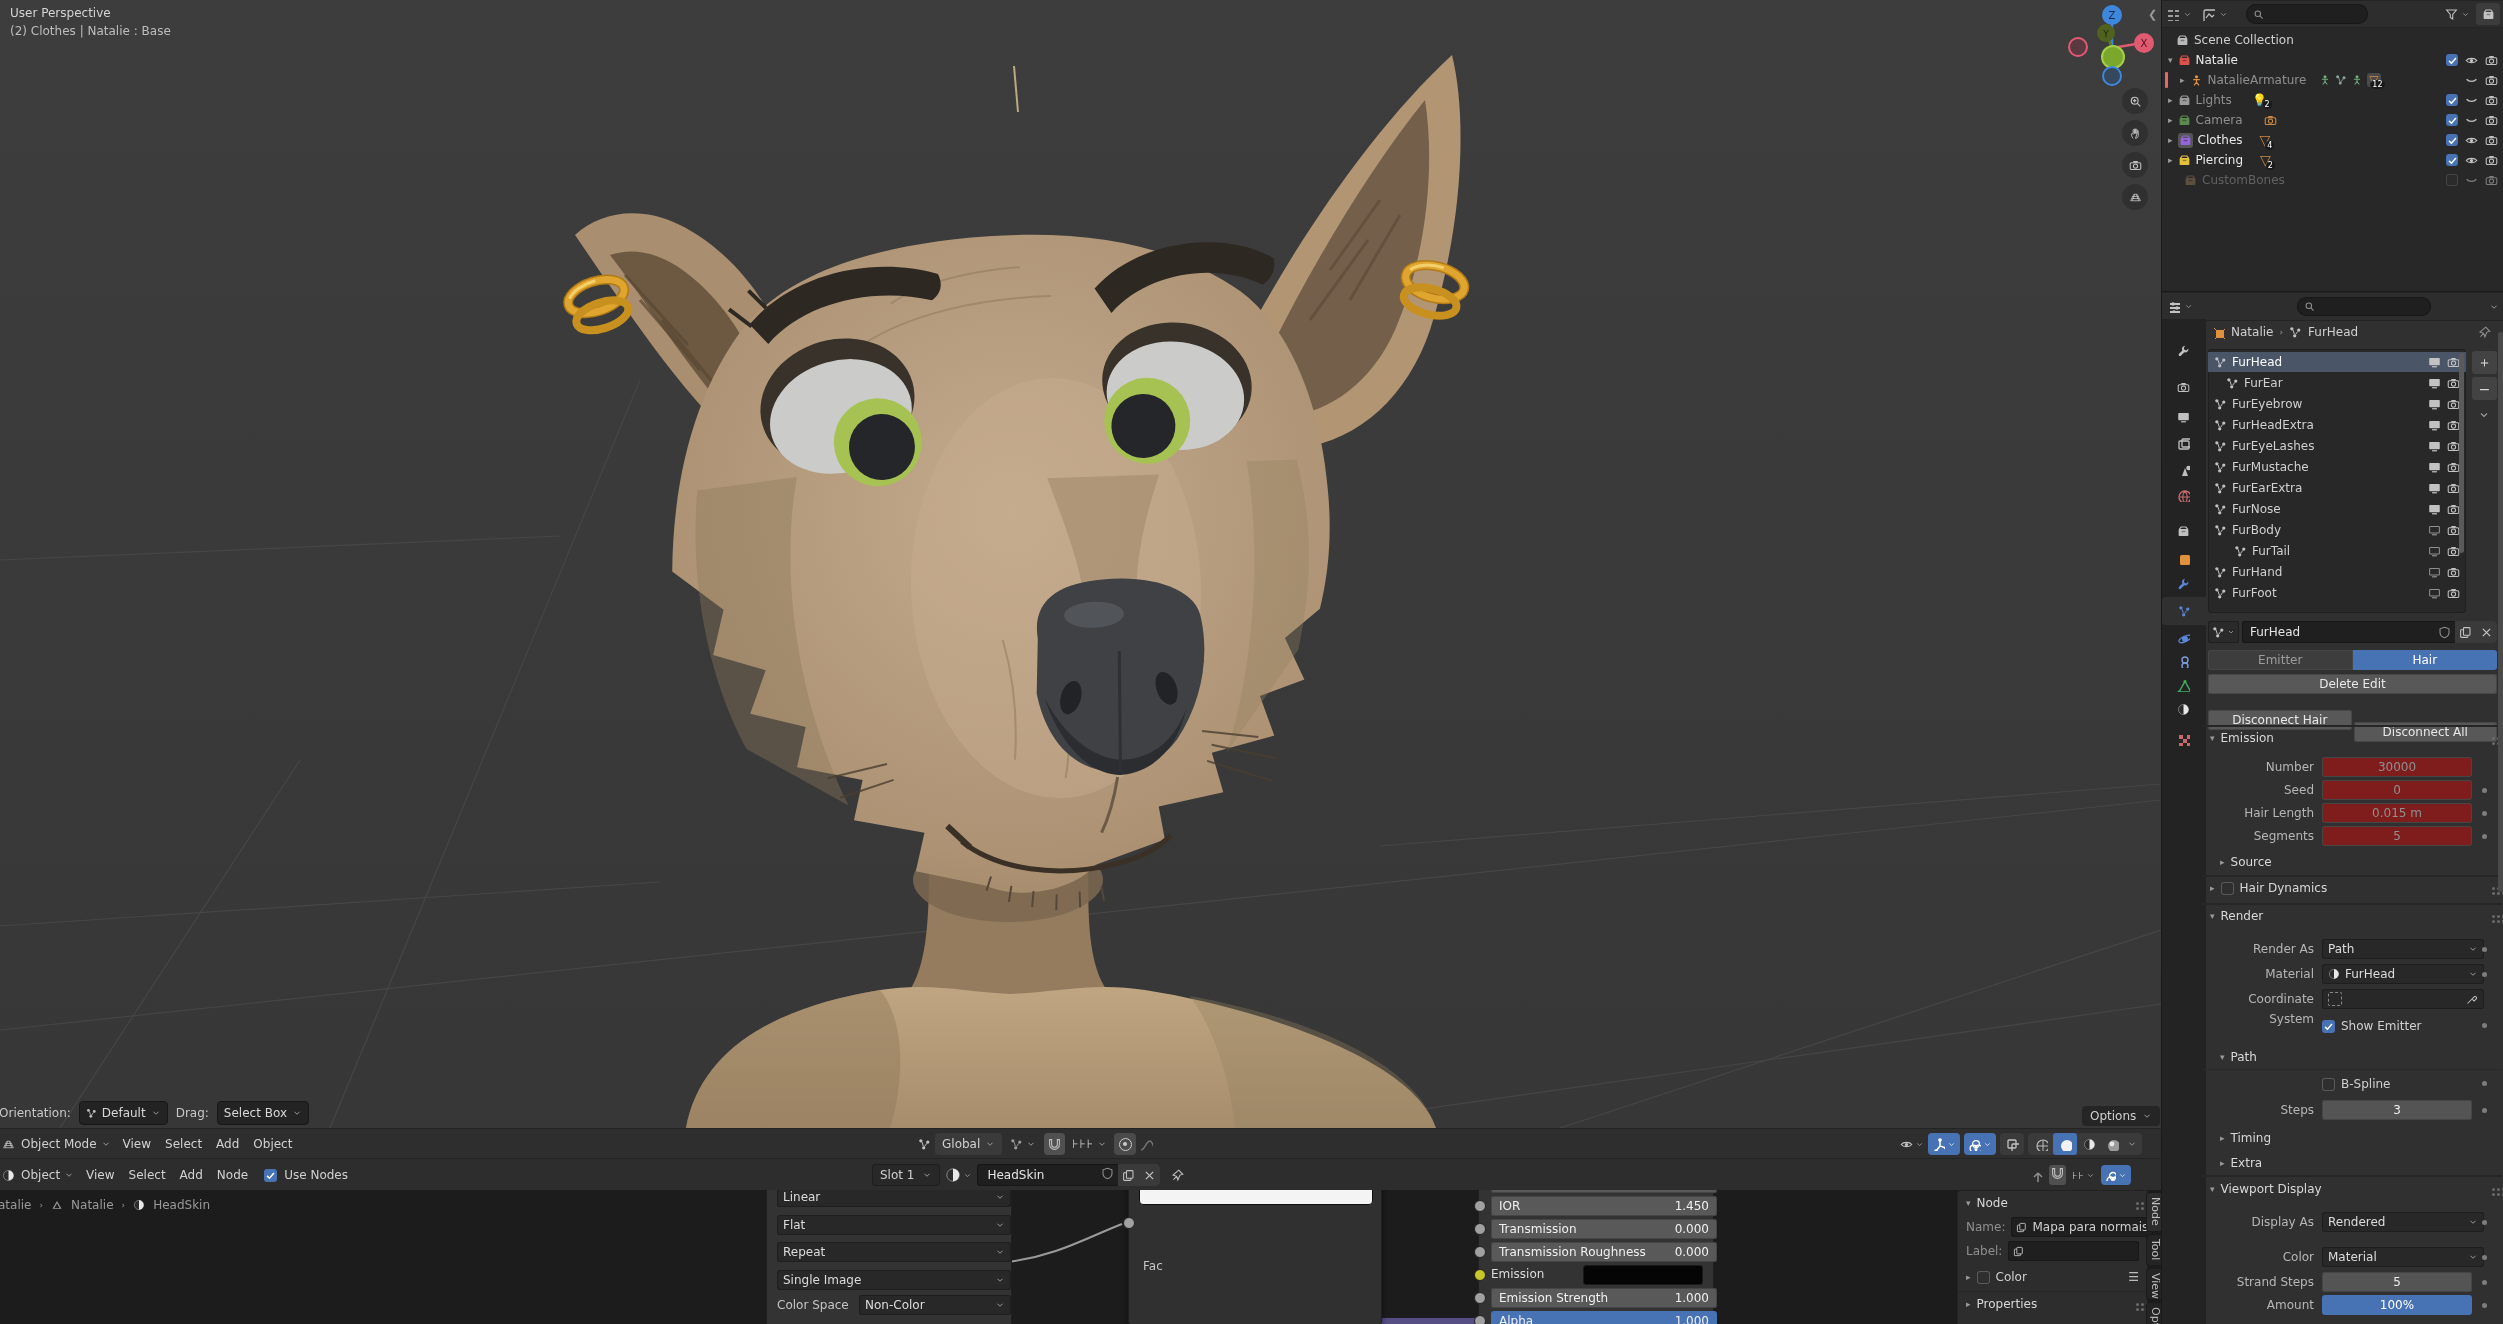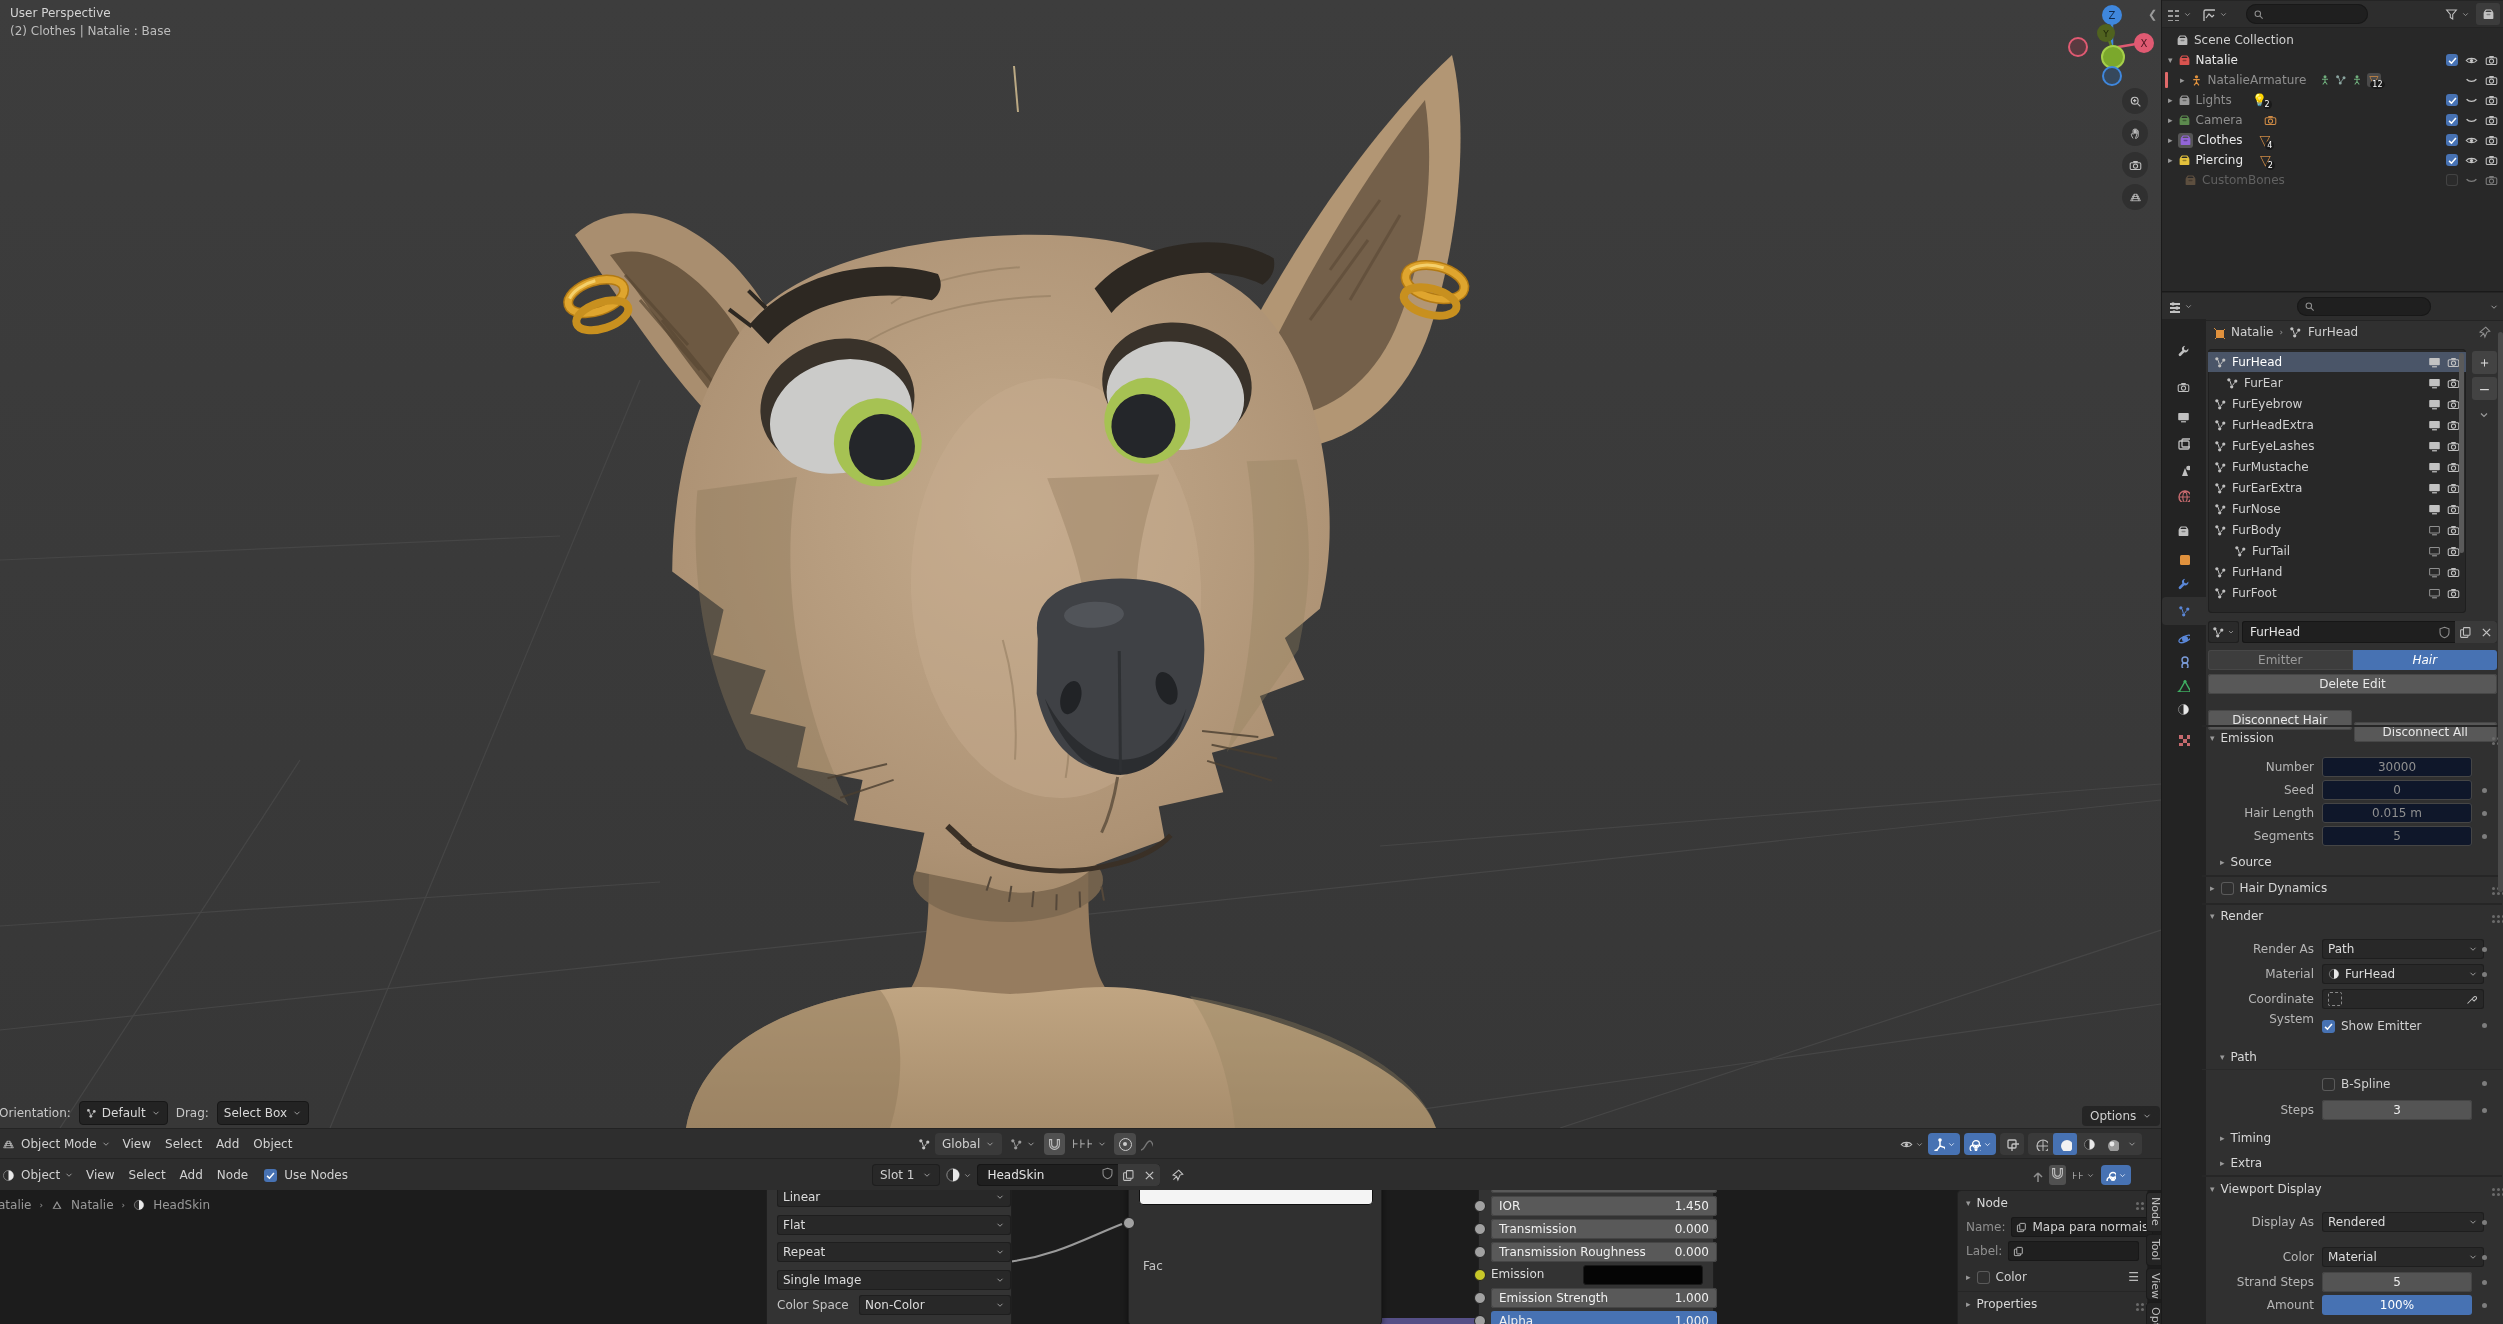--- a/index.html
+++ b/index.html
@@ -9,21 +9,21 @@
   .abs{position:absolute;}
   .ic{width:13px;height:13px;flex:none;color:#c2c2c2;}
   .ic12{width:12px;height:12px;}
   .row-flex{display:flex;align-items:center;}
   .hdr{background:#2e2e2e;border-top:1px solid #242424;border-bottom:1px solid #242424;}
   .menu{color:#d2d2d2;padding:0 6px;}
   .chipdark{background:#1f1f1f;border:1px solid #171717;border-radius:4px;color:#d8d8d8;
             display:flex;align-items:center;padding:0 6px;height:22px;gap:5px;}
   .fld{background:#545454;border-radius:3px;color:#eee;height:20px;display:flex;align-items:center;
        justify-content:center;box-shadow:inset 0 0 0 1px #454545;}
-  .fld.dis{background:#0f172a;color:#909090;}
+  .fld.dis{background:#7f1d1d;color:#909090;}
   .drop{background:#282828;border-radius:3px;color:#dcdcdc;height:20px;display:flex;align-items:center;
         padding:0 6px;gap:5px;box-shadow:inset 0 0 0 1px #1e1e1e;}
   .drop .car{margin-left:auto;color:#9a9a9a;}
   .btn{background:#585858;border-radius:3px;color:#e8e8e8;height:20px;display:flex;align-items:center;
        justify-content:center;box-shadow:inset 0 0 0 1px #474747;}
   .lbl{color:#b6b6b6;text-align:right;position:absolute;height:20px;line-height:20px;}
   .dim{color:#8f8f8f;}
   .cb{width:13px;height:13px;border-radius:3px;background:#4772b3;display:inline-flex;
       align-items:center;justify-content:center;flex:none;}
   .cb.off{background:#2f2f2f;box-shadow:inset 0 0 0 1px #5a5a5a;}
@@ -1196,21 +1196,21 @@
                 </svg>
               </span>
           </span>
         </div>
       </div>
 
       <div class="row-flex abs" style="left:2px;top:330px;width:289px;height:21px;">
         <div class="btn" style="flex:1;border-radius:3px 0 0 3px;background:#3d3d3d;color:#9c9c9c;">
             <span>Emitter</span>
           </div>
-        <div class="btn" style="flex:1;border-radius:0 3px 3px 0;background:#4772b3;box-shadow:none;color:#fff;font-style:italic;">
+        <div class="btn" style="flex:1;border-radius:0 3px 3px 0;background:#4772b3;box-shadow:none;color:#fff;">
             <span>Hair</span>
           </div>
       </div>
 
       <div class="btn abs" style="left:2px;top:355px;width:289px;">
           <span>Delete Edit</span>
         </div>
       <div class="row-flex abs" style="left:2px;top:379px;width:289px;gap:2px;">
         <div class="btn" style="flex:1;">
             <span>Disconnect Hair</span>

